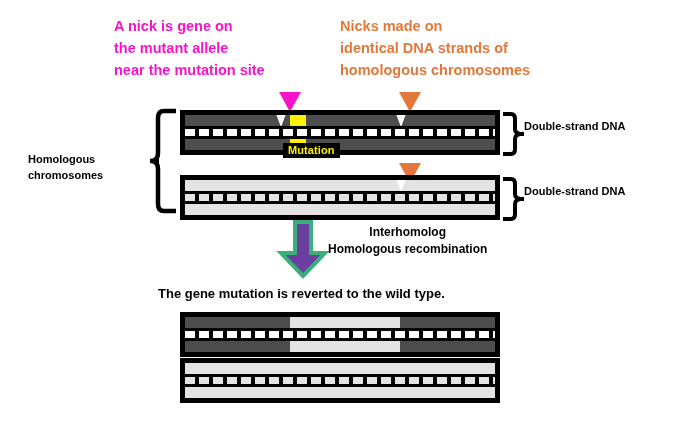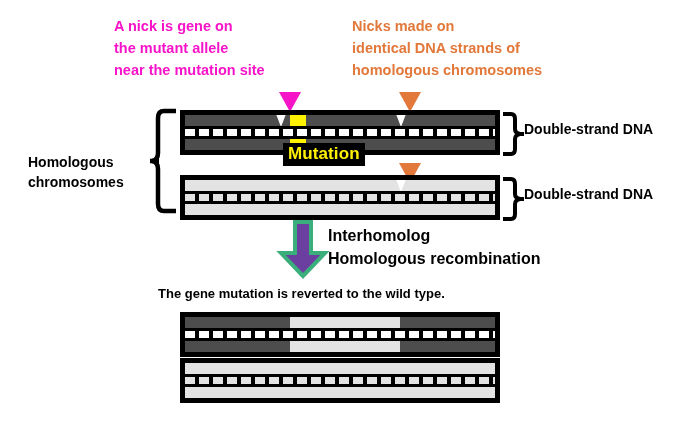--- a/index.html
+++ b/index.html
@@ -20,21 +20,21 @@
   .abs { position: absolute; }
 
   
   .callout {
     font-weight: bold;
     font-size: 14.5px;
     line-height: 1.5;
     white-space: pre-line;
   }
   #callout-nick-mutant { left: 114px; top: 16px; color: #F714C8; }
-  #callout-nicks-homologous { left: 352px; top: 16px; color: #E2783A; }
+  #callout-nicks-homologous { left: 340px; top: 16px; color: #E2783A; }
 
   
   .tri-down {
     width: 0; height: 0;
     border-left: 11px solid transparent;
     border-right: 11px solid transparent;
   }
   .tri-magenta { border-top: 20px solid #F714C8; }
   .tri-orange  { border-top: 20px solid #E2783A; }
 
@@ -104,37 +104,37 @@
     top: 0;
     height: 11px;
     background: #E3E3E3;
   }
 
   
   #mutation-label {
     background: #000000;
     color: #FFF200;
     font-weight: bold;
-    font-size: 17px;
+    font-size: 11px;
     padding: 1px 5px 2px 5px;
     letter-spacing: 0.1px;
   }
 
   
   .label-bold {
     font-weight: bold;
-    font-size: 14px;
+    font-size: 11px;
     color: #000000;
     line-height: 1.45;
     white-space: pre-line;
   }
   #label-homologous-chromosomes { left: 28px; top: 152px; width: 120px; text-align: left; }
   #label-dsdna-top    { left: 524px; top: 119px; }
   #label-dsdna-bottom { left: 524px; top: 184px; }
-  #label-recombination { left: 328px; top: 224px; font-size: 16px; }
+  #label-recombination { left: 328px; top: 224px; font-size: 12px; text-align: center; }
   #label-result { left: 158px; top: 285px; font-size: 13px; }
 
   
   .brace svg { display: block; }
 
   
   #arrow-recombination { left: 276px; top: 219px; }
 </style>
 </head>
 <body>

